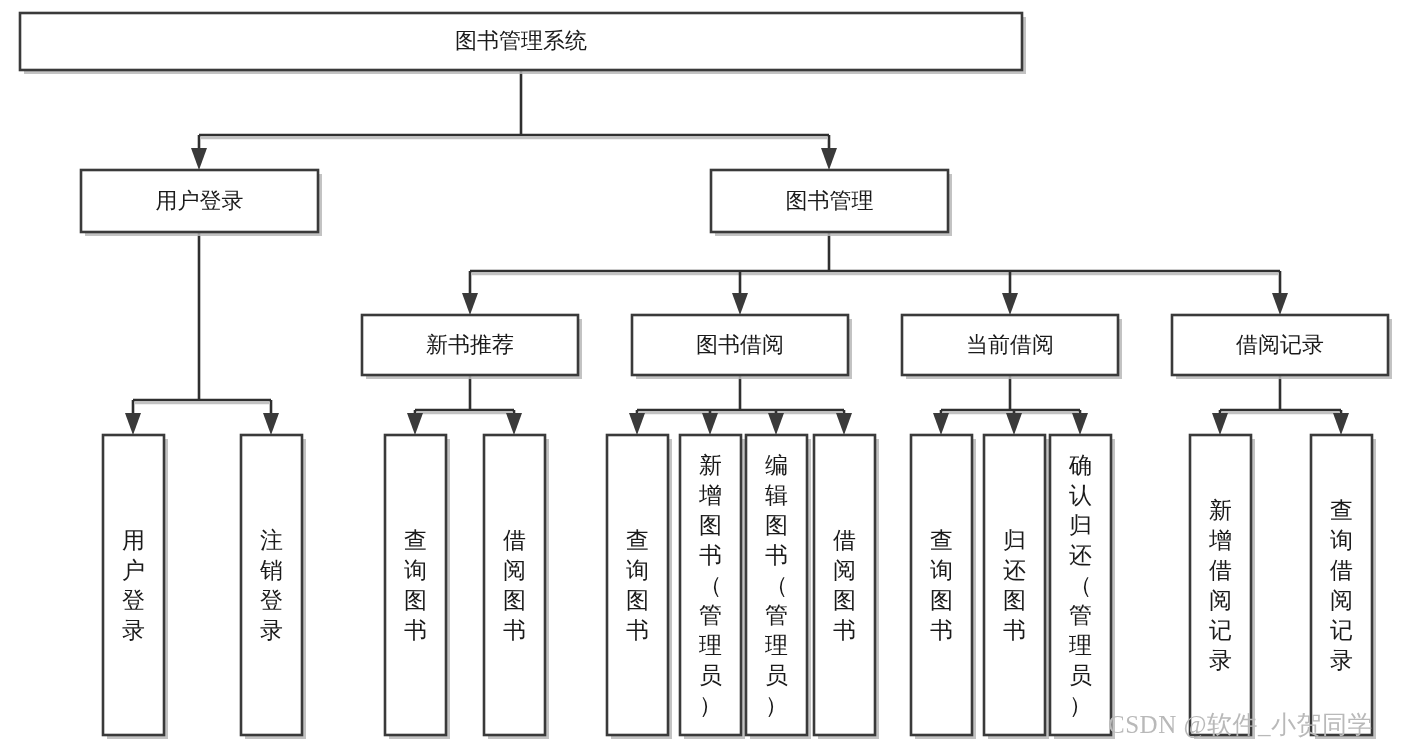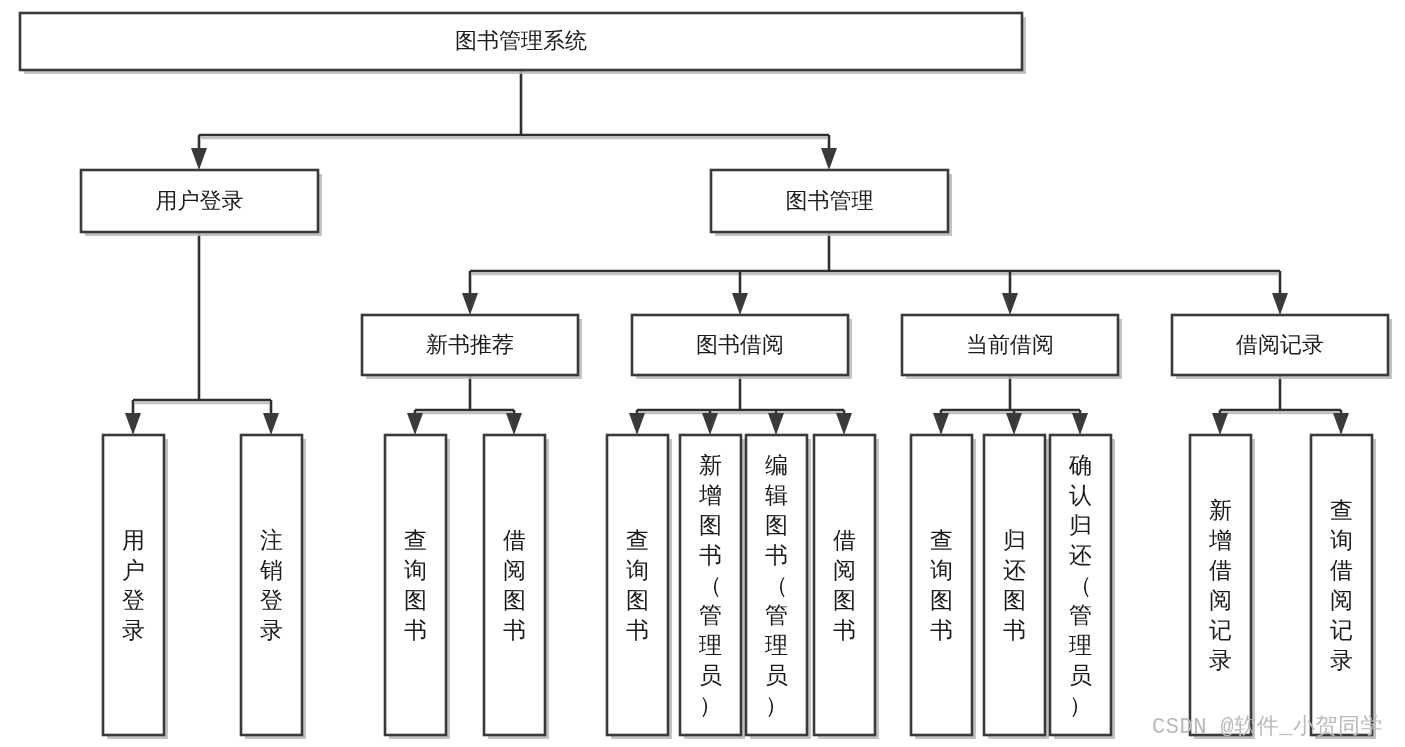--- a/index.html
+++ b/index.html
@@ -59,24 +59,24 @@
     dominant-baseline: middle;
   }
   .node-label-v {
     font-family: "Liberation Sans", "DejaVu Sans", sans-serif;
     font-size: 23px;
     fill: #1a1a1a;
     text-anchor: middle;
   }
   .watermark-text {
     position: absolute;
-    right: 22px;
+    right: 32px;
     bottom: 6px;
-    font-family: Liberation Mono, monospace;
-    font-size: 22px;
+    font-family: Liberation Serif, serif;
+    font-size: 25px;
     color: #b9b9b9;
     white-space: nowrap;
     letter-spacing: 0.5px;
     user-select: none;
   }
 </style>
 </head>
 <body>
 
 <div id="diagram-root">

